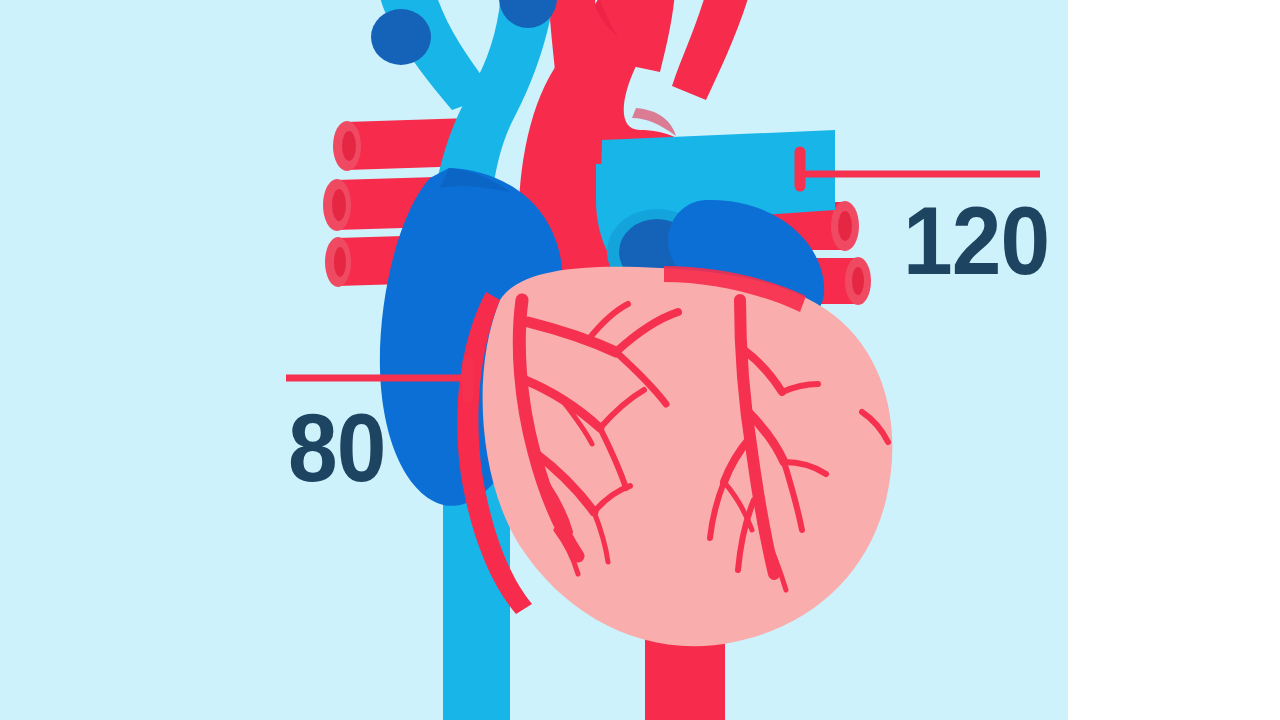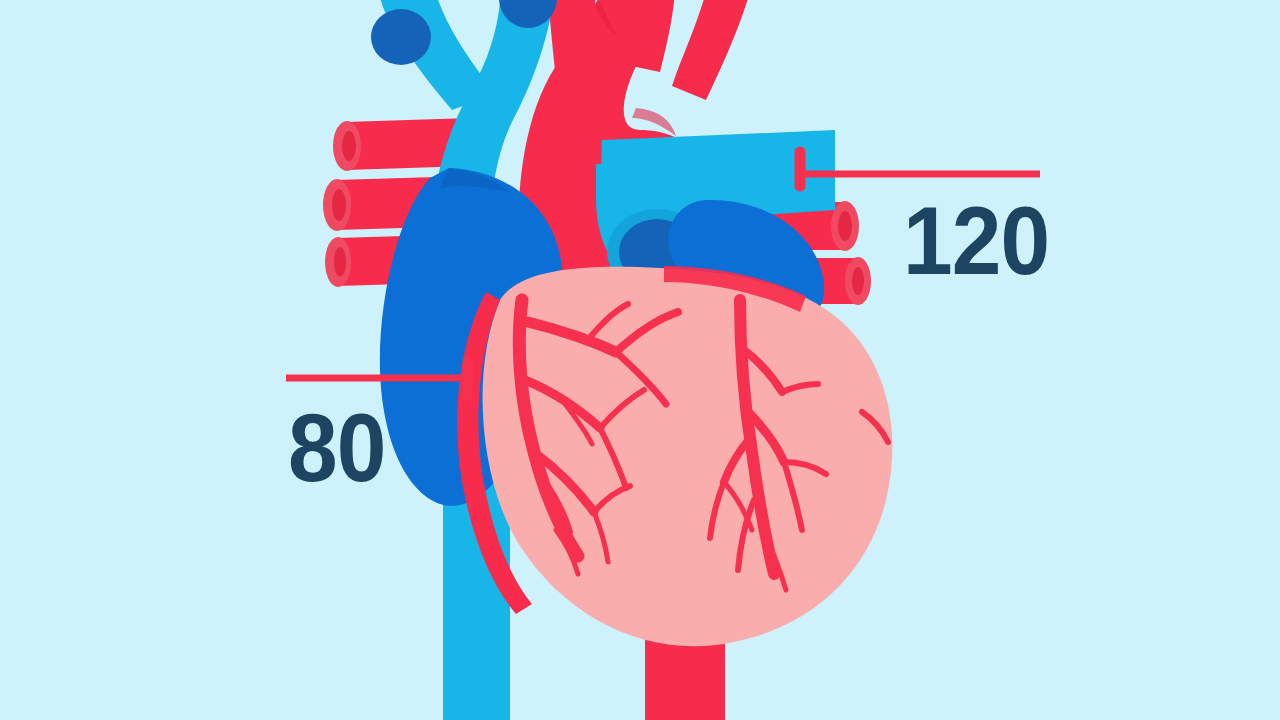--- a/index.html
+++ b/index.html
@@ -2,21 +2,21 @@
 <html><head>
 <meta charset="utf-8">
 <style>
   html, body {
     margin: 0;
     padding: 0;
     background: #ffffff;
   }
   #stage {
     position: relative;
-    width: 1280px;
+    width: 1068px;
     height: 720px;
     overflow: hidden;
     font-family: "Liberation Sans", sans-serif;
   }
   #bg {
     position: absolute;
     inset: 0;
     background: #cdf2fc;
   }
   #art {

